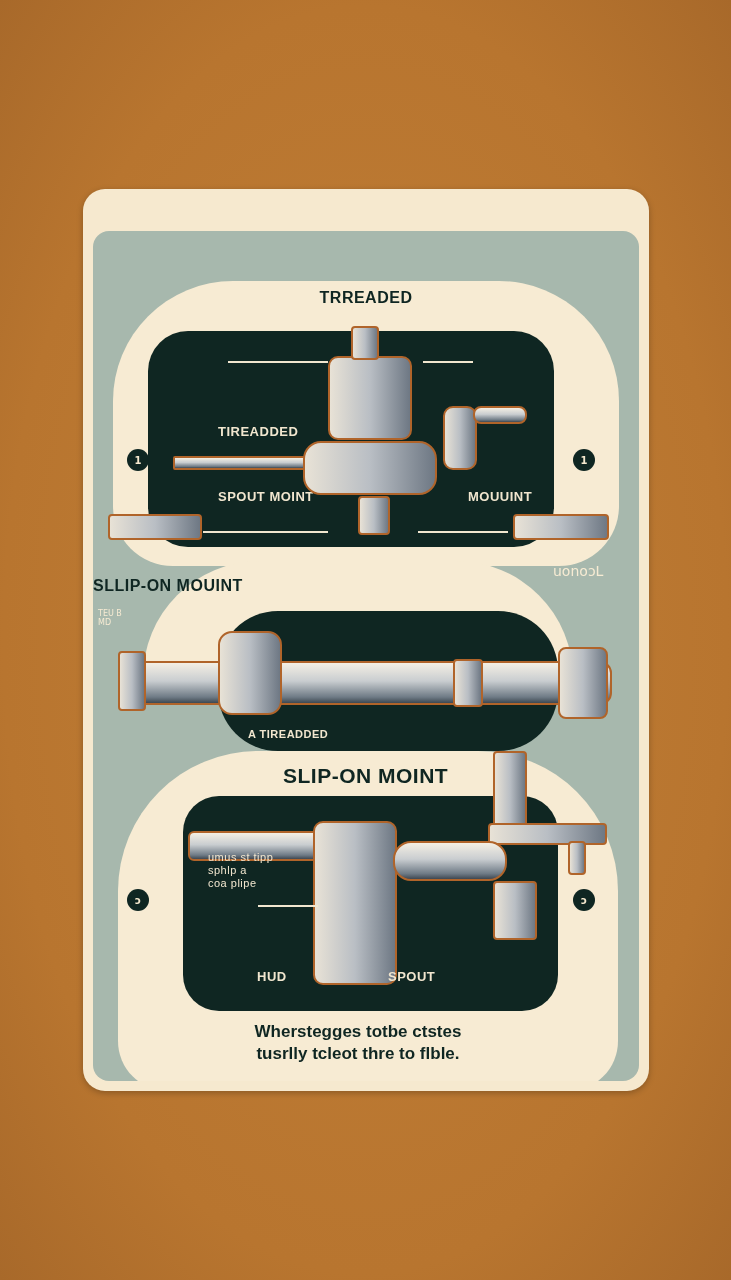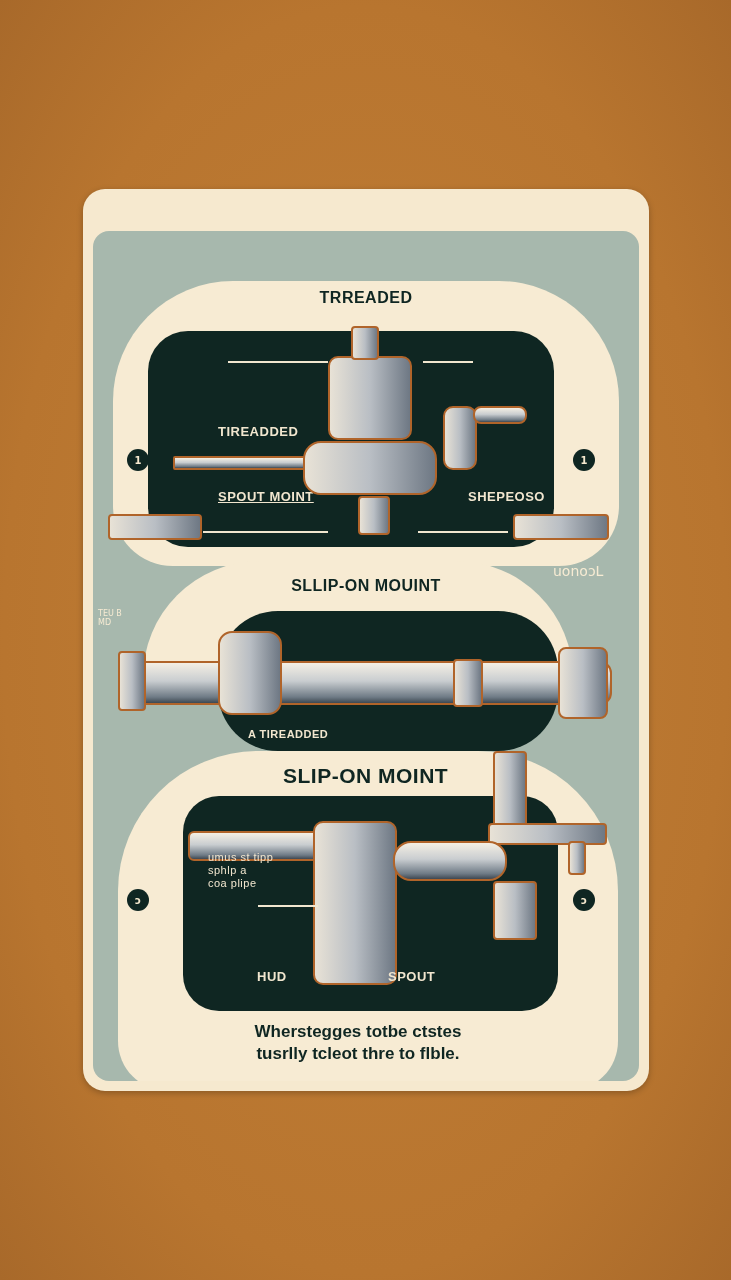--- a/index.html
+++ b/index.html
@@ -26,21 +26,21 @@
   .blob3 { left: 25px; top: 520px; width: 500px; height: 340px; border-radius: 140px 140px 50px 50px; }
   .dark-panel { position: absolute; background: #0f2622; }
   .panel1 { left: 55px; top: 100px; width: 406px; height: 216px; border-radius: 40px; }
   .panel2 { left: 125px; top: 380px; width: 340px; height: 140px; border-radius: 60px; }
   .panel3 { left: 90px; top: 565px; width: 375px; height: 215px; border-radius: 36px; }
   .title {
     position: absolute; font-weight: bold; color: #0f2622; letter-spacing: 0.5px;
     font-family: "Liberation Sans", sans-serif;
   }
   .t1 { left: 0; right: 0; top: 58px; text-align: center; font-size: 16px; font-weight: 900; }
-  .t2 { left: 0; right: 0; top: 346px; text-align: center; font-size: 16px; }
+  .t2 { left: 0; right: 0; top: 346px; font-size: 16px; }
   .t3 { left: 190px; top: 533px; font-size: 21px; }
   .label {
     position: absolute; color: #f1e6cf; font-family: "Liberation Sans", sans-serif;
     font-weight: bold; font-size: 13px; letter-spacing: 0.5px;
   }
   .num {
     position: absolute; width: 22px; height: 22px; border-radius: 50%;
     background: #0f2622; color: #f6e9cf; font-size: 10px; font-weight: bold;
     display: flex; align-items: center; justify-content: center;
   }
@@ -65,22 +65,22 @@
 <div class="card">
   <div class="card-inner">
 
     <div class="cream-blob blob1"></div>
     <div class="title t1">TRREADED</div>
     <div class="dark-panel panel1"></div>
     <div class="line" style="left:135px;top:130px;width:100px;"></div>
     <div class="line" style="left:330px;top:130px;width:50px;"></div>
     <div class="label" style="left:125px;top:193px;">TIREADDED</div>
     <div class="pipe" style="left:80px;top:225px;width:140px;height:10px;border-radius:2px;"></div>
-    <div class="label" style="left:125px;top:258px;text-decoration:underline;">SPOUT MOINT</div>
-    <div class="label" style="left:375px;top:258px;">SHEPEOSO</div>
+    <div class="label" style="left:125px;top:258px;">SPOUT MOINT</div>
+    <div class="label" style="left:375px;top:258px;">MOUUINT</div>
     <div class="num" style="left:34px;top:218px;">1</div>
     <div class="num" style="left:480px;top:218px;">1</div>
 
     <div class="fitting" style="left:235px;top:125px;width:80px;height:80px;border-radius:10px;"></div>
     <div class="fitting" style="left:258px;top:95px;width:24px;height:30px;"></div>
     <div class="fitting" style="left:210px;top:210px;width:130px;height:50px;border-radius:18px;"></div>
     <div class="fitting" style="left:265px;top:265px;width:28px;height:35px;"></div>
     <div class="fitting" style="left:350px;top:175px;width:30px;height:60px;border-radius:10px;"></div>
     <div class="pipe" style="left:380px;top:175px;width:50px;height:14px;border-radius:8px;"></div>
     <div class="fitting" style="left:15px;top:283px;width:90px;height:22px;"></div>

